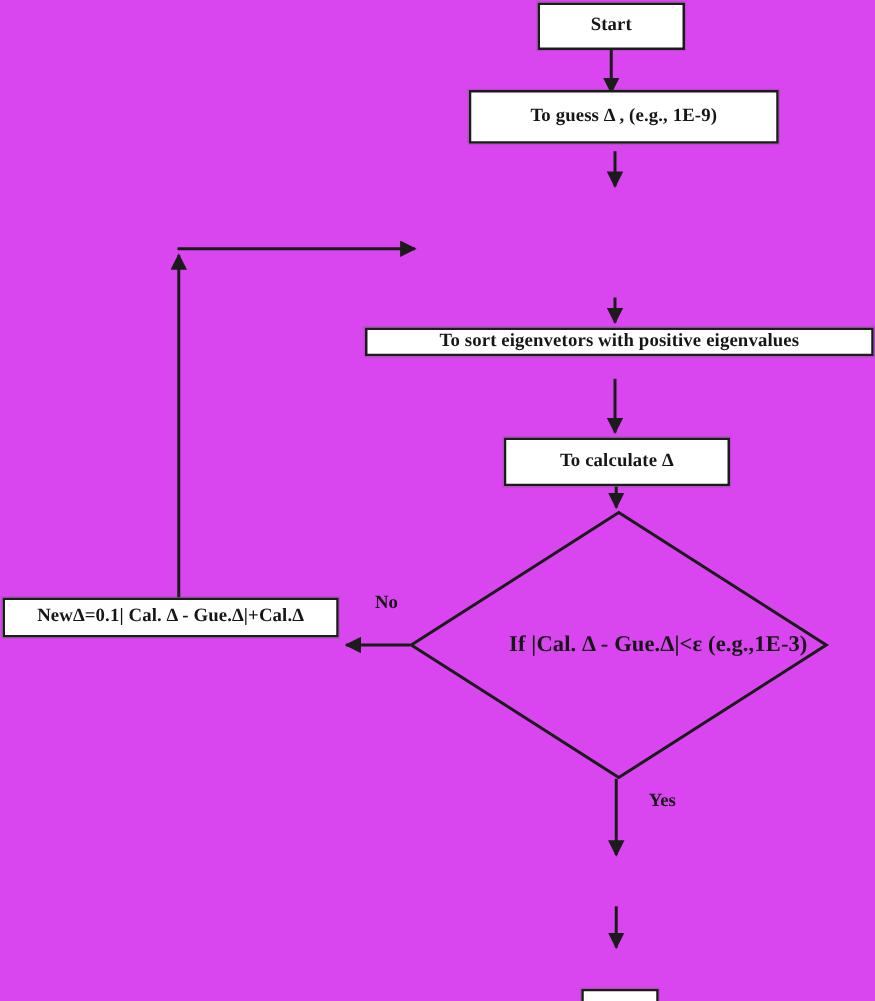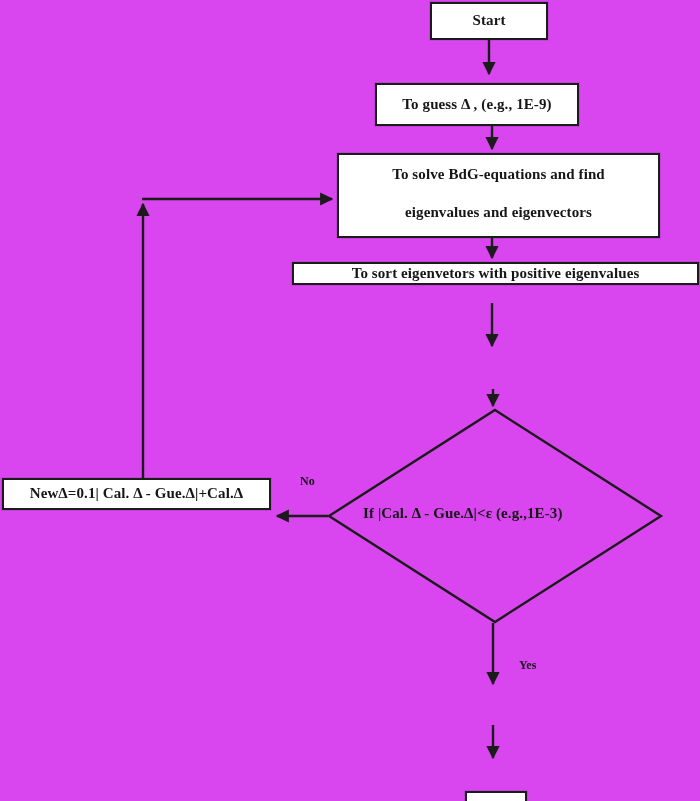--- a/index.html
+++ b/index.html
@@ -31,45 +31,45 @@
     align-items: center;
     justify-content: center;
     text-align: center;
     font-size: 15px;
     font-weight: bold;
     letter-spacing: 0.1px;
     line-height: 1.15;
     box-shadow: 0 0 0 1px rgba(40,40,40,0.12);
   }
   .node-start     { left: 430px; top: 2px;   width: 118px; height: 38px; }
-  .node-guess     { left: 375px; top: 83px;  width: 204px; height: 43px; }
+  .node-guess     { left: 375px; top: 72px;  width: 248px; height: 43px; }
   .node-solve     { left: 337px; top: 153px; width: 323px; height: 85px;
                     flex-direction: column; justify-content: space-between;
                     padding: 11px 4px 15px 4px; }
   .node-sort      { left: 292px; top: 262px; width: 407px; height: 23px; }
   .node-calc      { left: 403px; top: 350px; width: 181px; height: 39px; }
   .node-newdelta  { left: 2px;   top: 478px; width: 269px; height: 32px; }
   .node-record    { left: 436px; top: 688px; width: 118px; height: 37px; }
   .node-end       { left: 465px; top: 791px; width: 62px;  height: 37px; }
   .diamond-label {
     position: absolute;
-    left: 363px; top: 505px;
+    left: 346px; top: 505px;
     width: 300px;
-    text-align: left;
-    font-size: 15px;
+    text-align: right;
+    font-size: 18px;
     font-weight: bold;
     letter-spacing: 0.1px;
   }
   .edge-label {
     position: absolute;
-    font-size: 12px;
+    font-size: 15px;
     font-weight: bold;
   }
   .edge-label-no  { left: 300px; top: 474px; }
-  .edge-label-yes { left: 519px; top: 658px; }
+  .edge-label-yes { left: 519px; top: 633px; }
 </style>
 </head>
 <body>
 
 <div class="stage">
 
   <svg class="wires" viewBox="0 0 700 801" xmlns="http://www.w3.org/2000/svg">
     <defs>
       <marker id="ah" viewBox="0 0 10 10" refX="9" refY="5" markerWidth="5.5" markerHeight="5.5" orient="auto-start-reverse">
         <path d="M0,0 L10,5 L0,10 z" fill="#1b1b1b" stroke="none"></path>
@@ -94,29 +94,28 @@
   </svg>
 
   <div class="node node-start">
     <span>Start</span>
   </div>
 
   <div class="node node-guess">
     <span>To guess Δ , (e.g., 1E-9)</span>
   </div>
 
-  <div class="node node-solve">
-    <div>To solve BdG-equations and find</div>
-    <div>eigenvalues and eigenvectors</div>
-  </div>
 
   <div class="node node-sort">
     <span>To sort eigenvetors with positive eigenvalues</span>
   </div>
 
+  <div class="node node-calc">
+    <span>To calculate Δ</span>
+  </div>
 
   <div class="diamond-label">If |Cal. Δ - Gue.Δ|&lt;ε (e.g.,1E-3)</div>
 
   <div class="node node-newdelta">
     <span>NewΔ=0.1| Cal. Δ - Gue.Δ|+Cal.Δ</span>
   </div>
 
 
   <div class="node node-end">
     <span>End</span>

